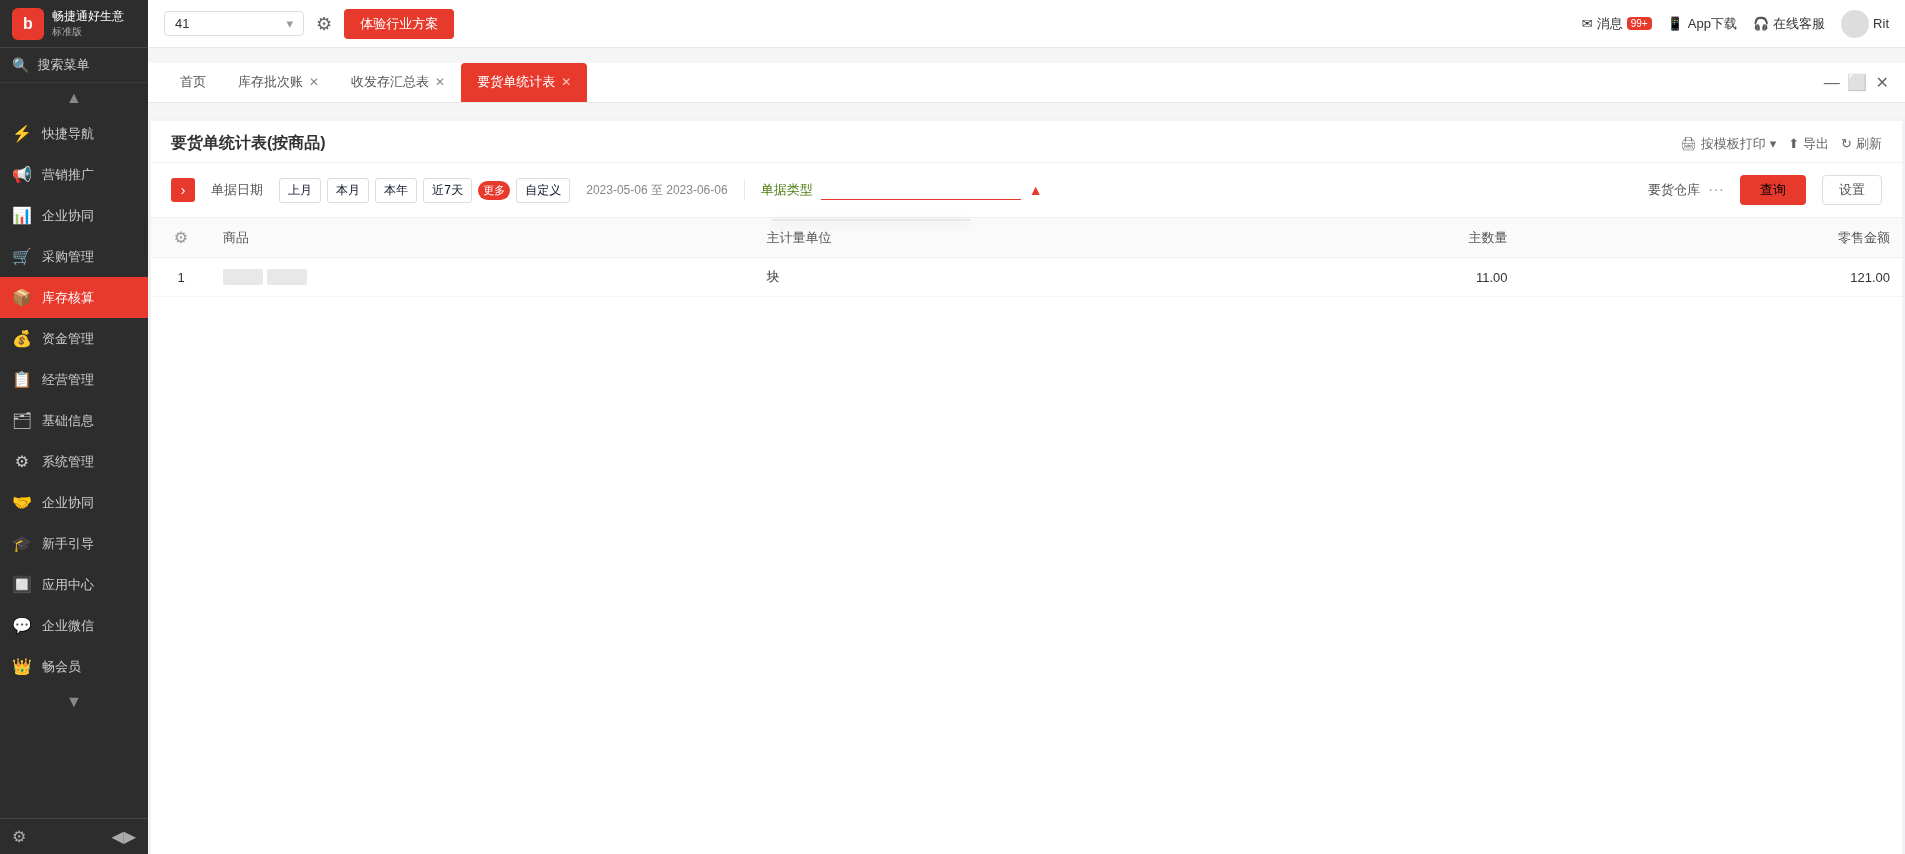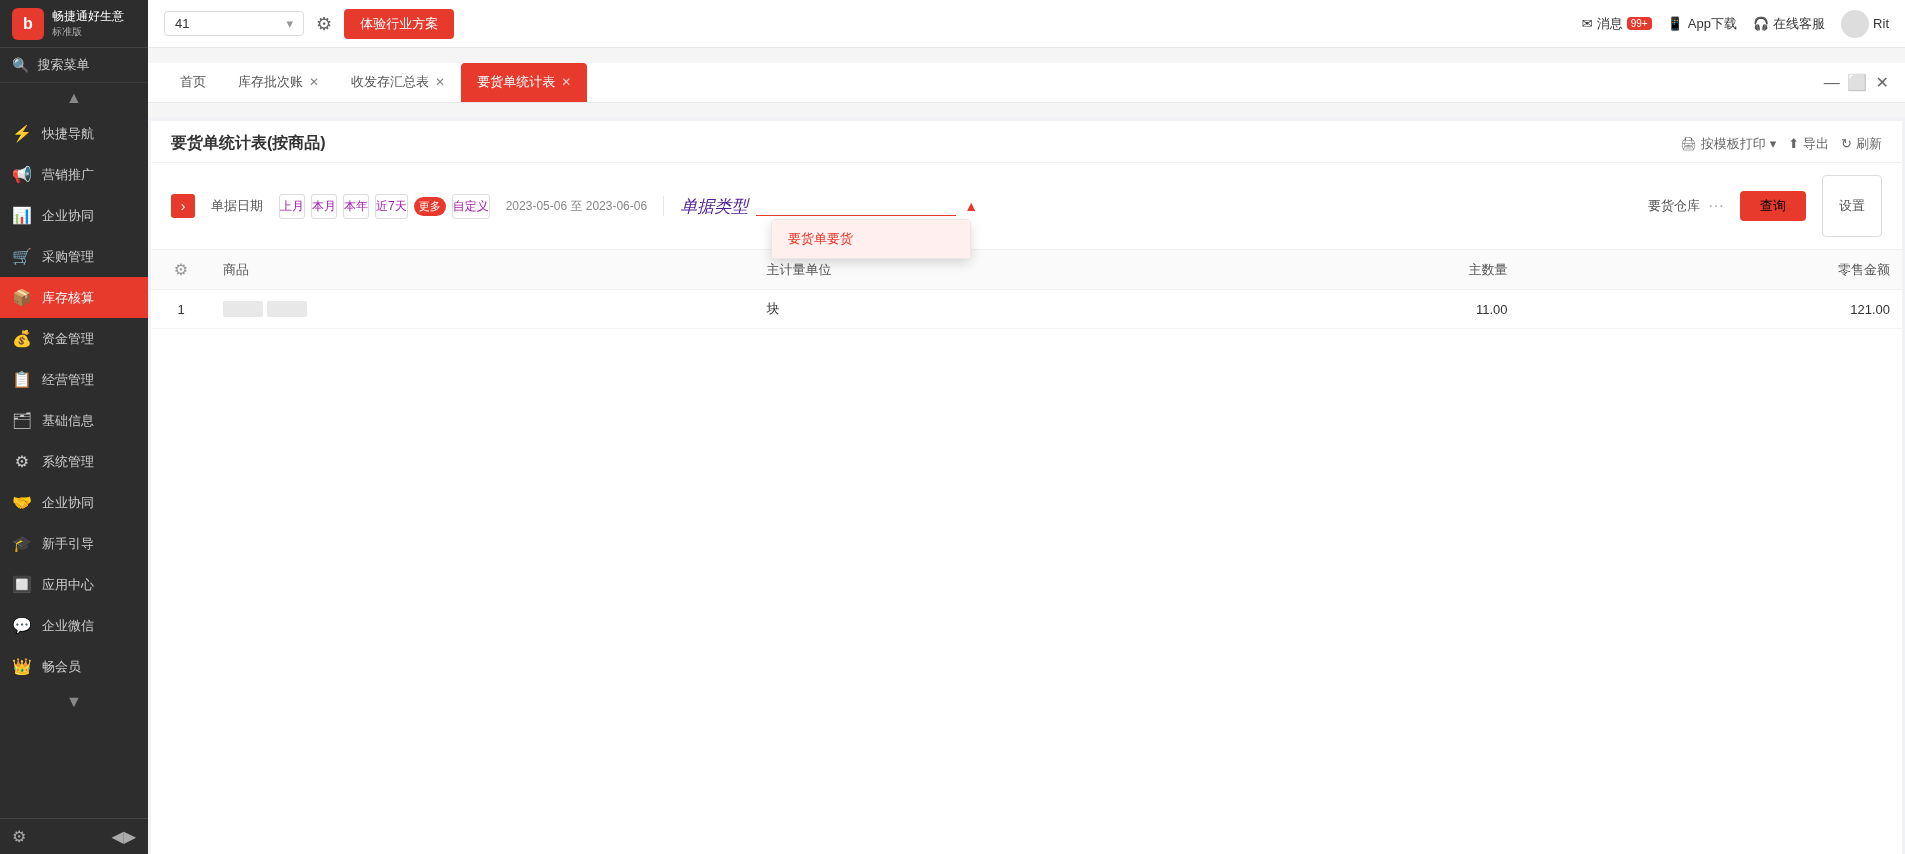--- a/index.html
+++ b/index.html
@@ -204,40 +204,41 @@
       color: white;
       border: none;
       border-radius: 3px;
       cursor: pointer;
       display: flex; align-items: center; justify-content: center;
       font-size: 14px;
     }
     .filter-label { color: #555; font-size: 13px; white-space: nowrap; }
     .date-range-group { display: flex; align-items: center; gap: 6px; flex-wrap: wrap; }
     .date-btn {
-      padding: 3px 0;
+      padding: 3px 8px;
       border: 1px solid #ddd;
       border-radius: 3px;
       background: white;
-      color: #a21caf;
+      color: #0f172a;
       font-size: 12px;
       cursor: pointer;
+      font-family: Liberation Mono, monospace;
     }
     .date-badge {
       background: #e8392d;
       color: white;
       font-size: 11px;
       padding: 2px 5px;
       border-radius: 10px;
       cursor: pointer;
     }
     .date-range-text { font-size: 12px; color: #888; }
     .filter-divider { width: 1px; height: 20px; background: #e8e8e8; }
     .filter-type-group { display: flex; align-items: center; gap: 8px; flex: 1; }
-    .filter-type-label { color: #4c1d95; font-size: 17px; white-space: nowrap; font-style: italic; }
+    .filter-type-label { color: #4d7c0f; font-size: 13px; white-space: nowrap; }
     .filter-type-input {
       border: none;
       border-bottom: 1px solid #e8392d;
       padding: 2px 4px;
       width: 200px;
       font-size: 13px;
       outline: none;
     }
     .filter-type-arrow { color: #e8392d; font-size: 14px; cursor: pointer; }
     .filter-warehouse { display: flex; align-items: center; gap: 8px; }
@@ -248,21 +249,21 @@
       border: none;
       padding: 6px 20px;
       border-radius: 4px;
       cursor: pointer;
       font-size: 13px;
     }
     .settings-btn {
       background: white;
       color: #555;
       border: 1px solid #ddd;
-      padding: 21px 16px;
+      padding: 5px 16px;
       border-radius: 4px;
       cursor: pointer;
       font-size: 13px;
     }
 
     
     .dropdown-overlay {
       position: absolute;
       top: 56px;
       left: 620px;
@@ -498,21 +499,20 @@
           <span class="filter-type-arrow">▲</span>
         </div>
         <div class="filter-warehouse">
           <span class="filter-label">要货仓库</span>
           <span class="filter-more-btn">···</span>
         </div>
         <button class="query-btn">查询</button>
         <button class="settings-btn">设置</button>
 
         <div class="dropdown-overlay">
-          <div class="dropdown-item selected">要货单要货</div>
         </div>
       </div>
 
       <div class="table-wrapper">
         <table>
           <thead>
             <tr>
               <th class="settings-col">
                 <span class="gear-icon">⚙</span>
               </th>

